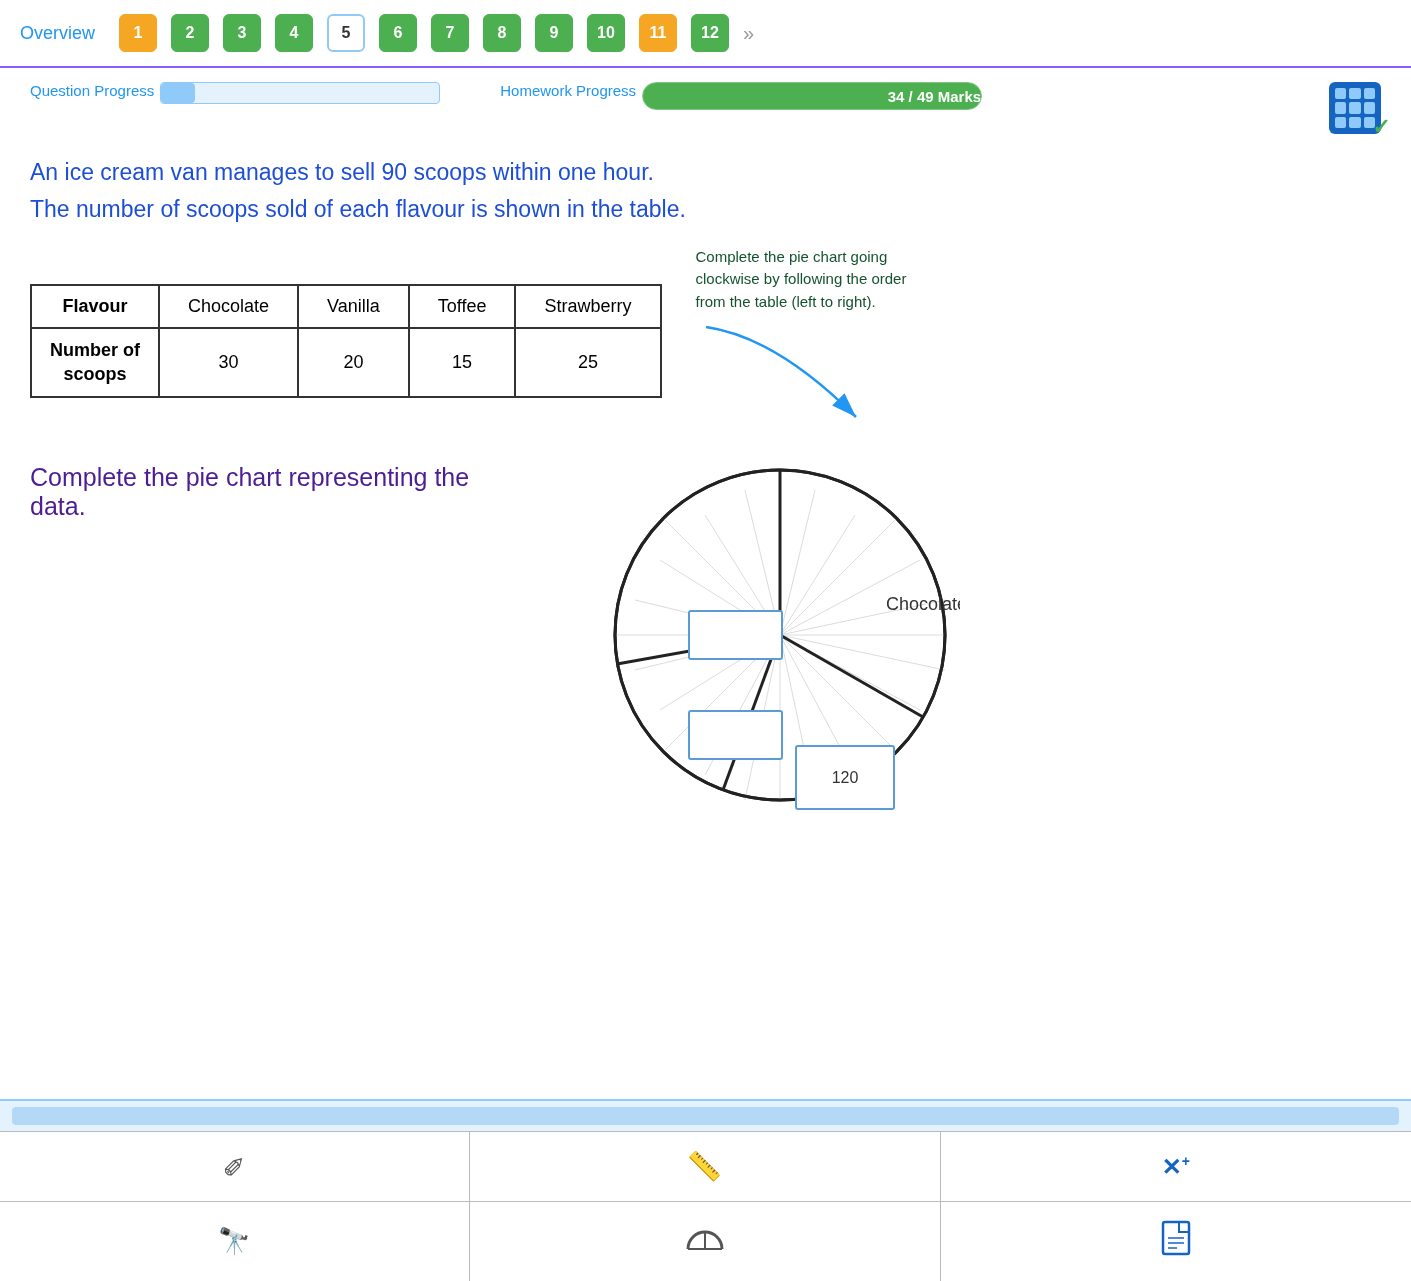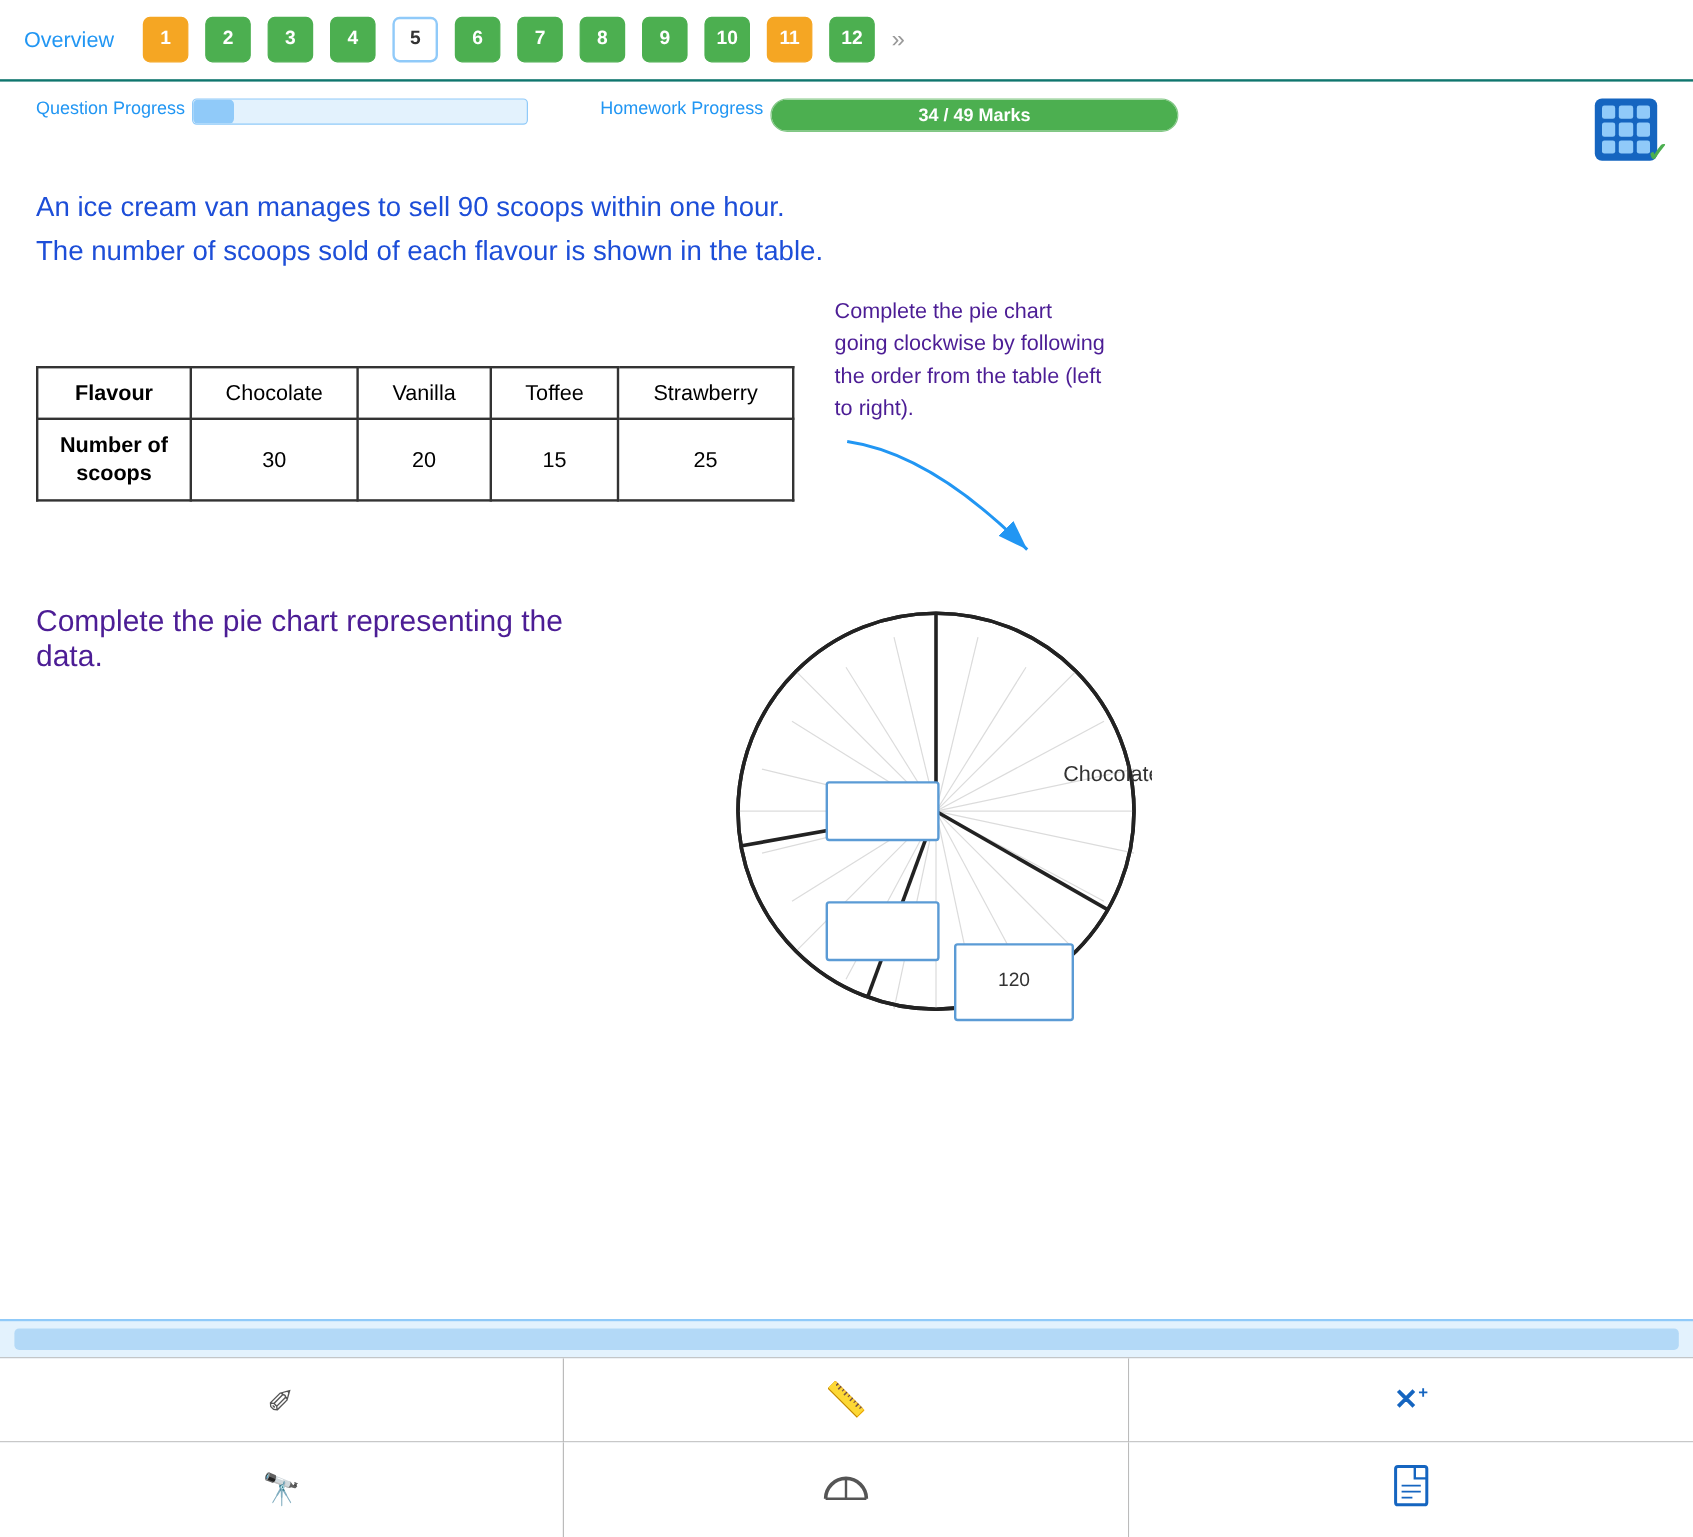--- a/index.html
+++ b/index.html
@@ -1,21 +1,21 @@
 <!DOCTYPE html>
 <html><head>
   <meta charset="utf-8">
   <style>
     * { box-sizing: border-box; margin: 0; padding: 0; }
     body { font-family: Arial, sans-serif; background: #fff; width: 1411px; min-height: 1281px; overflow-x: hidden; }
 
     
     .top-bar {
       background: #fff;
-      border-bottom: 2px solid #0f766e;
+      border-bottom: 2px solid #8b5cf6;
       padding: 14px 20px;
       display: flex;
       align-items: center;
       gap: 14px;
     }
     .overview-link {
       color: #2196f3;
       font-size: 18px;
       font-weight: 500;
       text-decoration: none;
@@ -61,21 +61,21 @@
       width: 340px; height: 28px;
       background: #e8f5e9;
       border-radius: 14px;
       overflow: hidden;
       border: 1px solid #81c784;
       display: flex; align-items: center; justify-content: center;
     }
     .homework-bar-inner {
       width: 100%; height: 100%;
       background: #4caf50;
-      display: flex; align-items: center; justify-content: center;
+      display: flex; align-items: center; justify-content: flex-end;
       color: #fff; font-size: 15px; font-weight: bold;
     }
     .calculator-icon {
       margin-left: auto;
       position: relative;
     }
     .calc-body {
       width: 52px; height: 52px;
       background: #1565c0;
       border-radius: 6px;
@@ -274,21 +274,21 @@
         </td>
         <td>30</td>
         <td>20</td>
         <td>15</td>
         <td>25</td>
       </tr>
     </tbody>
       </table>
 
     <div style="position:relative; margin-left: 10px; margin-top: 0px;">
-      <div style="color:#4c1d95; font-size:18px; max-width:230px; line-height:1.5;">Complete the pie chart going clockwise by following the order from the table (left to right).</div>
+      <div style="color:#14532d; font-size:15px; max-width:230px; line-height:1.5;">Complete the pie chart going clockwise by following the order from the table (left to right).</div>
 
       <svg width="180" height="120" style="margin-top:4px; display:block;">
         <defs>
           <marker id="arrowhead" markerWidth="10" markerHeight="7" refX="10" refY="3.5" orient="auto">
             <polygon points="0 0, 10 3.5, 0 7" fill="#2196f3"></polygon>
           </marker>
         </defs>
         <path d="M 10 10 Q 80 20 160 100" stroke="#2196f3" stroke-width="2.5" fill="none" marker-end="url(#arrowhead)"></path>
       </svg>
     </div>

